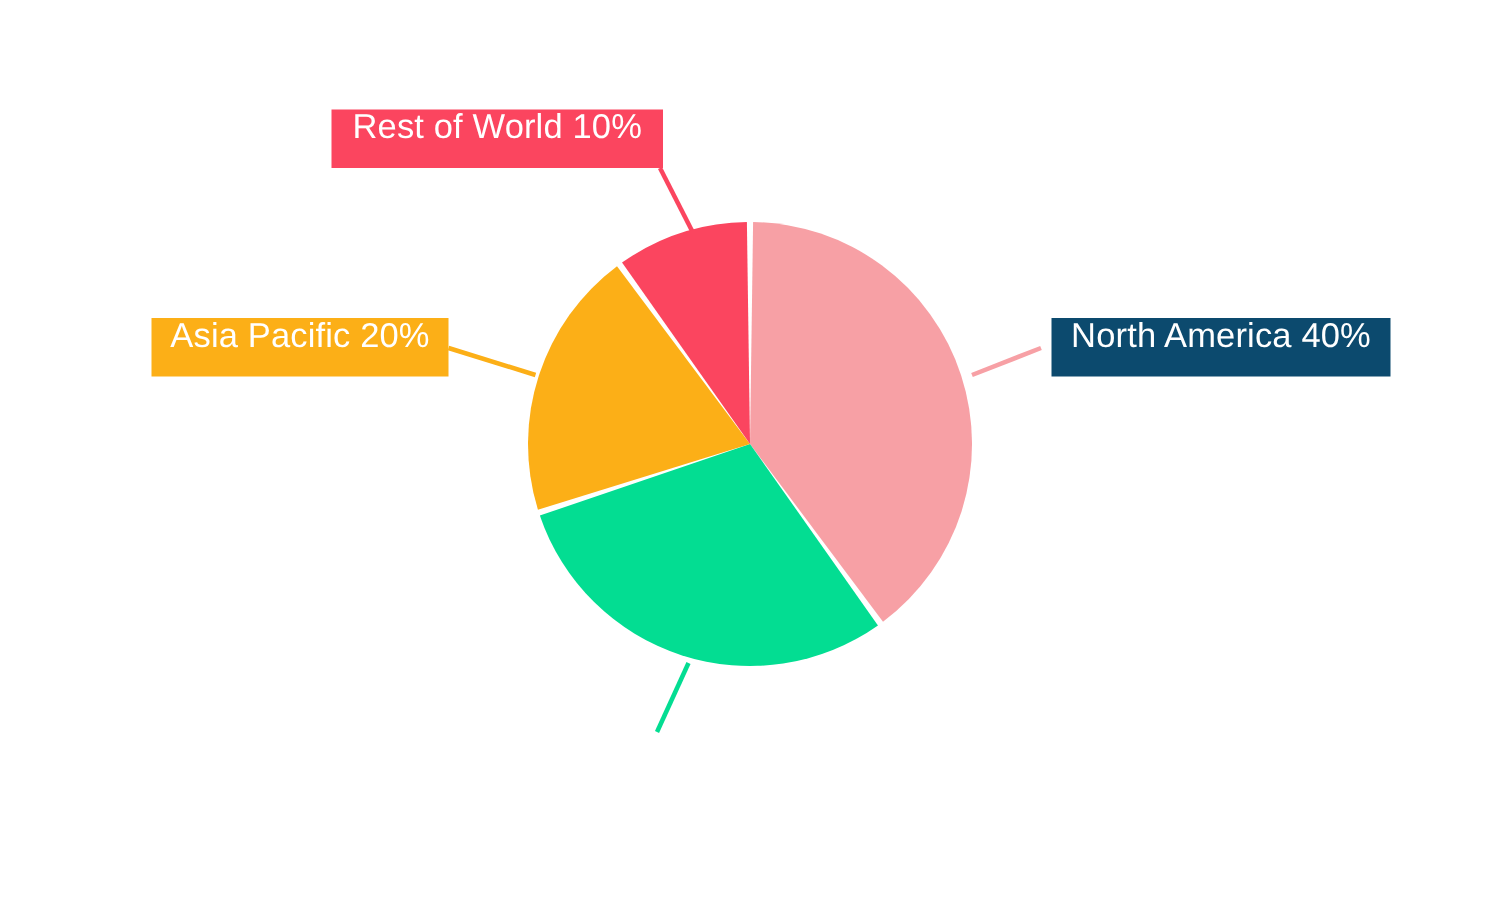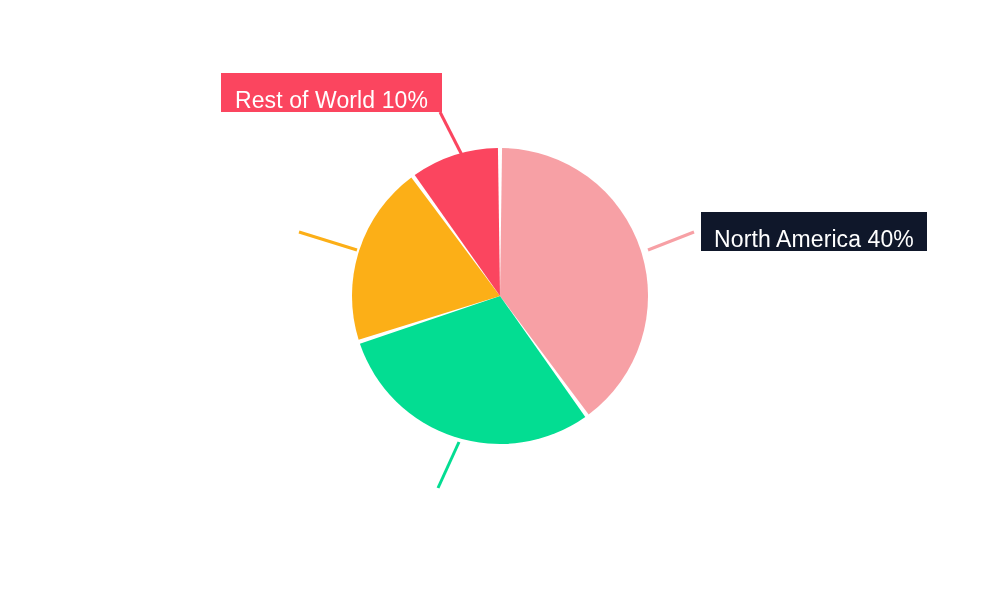--- a/index.html
+++ b/index.html
@@ -19,21 +19,21 @@
     position: absolute;
     left: 0;
     top: 0;
     width: 1000px;
     height: 600px;
     display: block;
   }
   .callout-label {
     position: absolute;
     display: flex;
-    align-items: flex-end;
+    align-items: flex-start;
     justify-content: center;
     color: #ffffff;
     font-family: "Liberation Sans", sans-serif;
     font-size: 23px;
     line-height: 1;
     letter-spacing: 0.1px;
     white-space: nowrap;
     box-sizing: border-box;
     padding: 0 10px;
   }
@@ -51,20 +51,23 @@
         <line x1="440" y1="112" x2="466" y2="163" stroke="#fb455f" stroke-width="3"></line>
       </g>
     <g id="slice-layer">
         <path d="M 500.00 296.00 L 502.07 148.01 A 148 148 0 0 1 588.66 414.51 Z" fill="#f7a0a5"></path>
         <path d="M 500.00 296.00 L 585.31 416.94 A 148 148 0 0 1 359.90 343.70 Z" fill="#03dd92"></path>
         <path d="M 500.00 296.00 L 358.62 339.76 A 148 148 0 0 1 411.34 177.49 Z" fill="#fcaf17"></path>
         <path d="M 500.00 296.00 L 414.69 175.06 A 148 148 0 0 1 497.93 148.01 Z" fill="#fb455f"></path>
       </g>
   </svg>
 
-  <div class="callout-label" style="left: 701px; top: 212px; width: 226px; height: 39px; background: #0f172a;">
+  <div class="callout-label" style="left: 701px; top: 212px; width: 226px; height: 39px; background: #0c4a6e;">
     <span>North America 40%</span>
+  </div>
+  <div class="callout-label" style="left: 101px; top: 212px; width: 198px; height: 39px; background: rgb(252, 175, 23);">
+    <span>Asia Pacific 20%</span>
   </div>
   <div class="callout-label" style="left: 221px; top: 73px; width: 221px; height: 39px; background: rgb(251, 69, 95);">
     <span>Rest of World 10%</span>
   </div>
 
 </div>
 
 </body></html>

